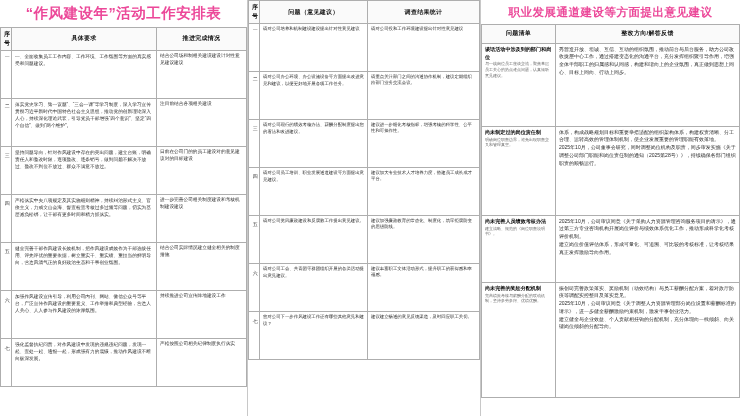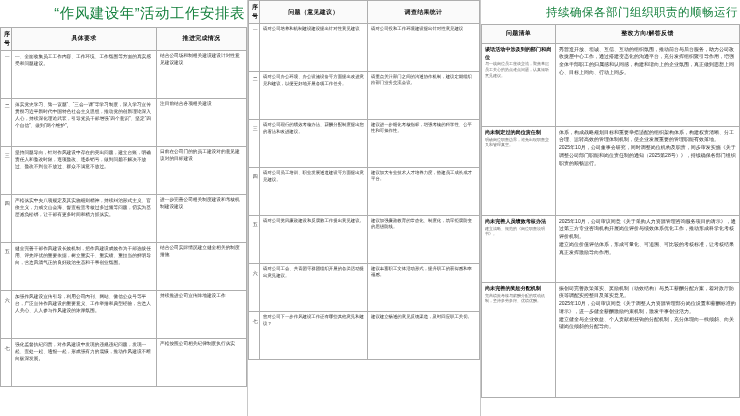--- a/index.html
+++ b/index.html
@@ -20,24 +20,24 @@
     box-sizing:border-box;
     overflow:hidden;
     position:relative;
     background:#fff;
   }
   .panel-a{width:248px;border-right:1px solid #c8c8c8;}
   .panel-b{width:233px;border-right:1px solid #c8c8c8;}
   .panel-c{width:259px;}
 
   .doc-title{
-    text-align:right;
-    font-weight:normal;
+    text-align:center;
+    font-weight:bold;
     letter-spacing:.5px;
-    color:#15803d;
+    color:#ec4899;
     padding:6px 2px 5px 2px;
     line-height:1.1;
   }
   .panel-a .doc-title{font-size:14.5px;}
   .panel-b .doc-title{font-size:11.5px;}
   .panel-c .doc-title{font-size:11.5px;}
 
   table{
     width:100%;
     border-collapse:collapse;
@@ -212,21 +212,21 @@
               <div class="vtext">七</div>
             </td>
         <td>您对公司下一步作风建设工作还有哪些其他意见和建议？</td>
         <td class="tiny">建议建立畅通的意见反馈渠道，及时回应职工关切。</td>
       </tr>
     </tbody>
       </table>
   </section>
 
   <section class="panel panel-c">
-    <div class="doc-title">持续确保各部门组织职责的顺畅运行</div>
+    <div class="doc-title">职业发展通道建设等方面提出意见建议</div>
     <table>
       <colgroup>
           <col style="width:74px">
           <col style="width:auto">
         </colgroup>
       <tbody>
           <tr class="hdr-row">
         <th>问题清单</th>
         <th>整改方向/解答反馈</th>
       </tr>

